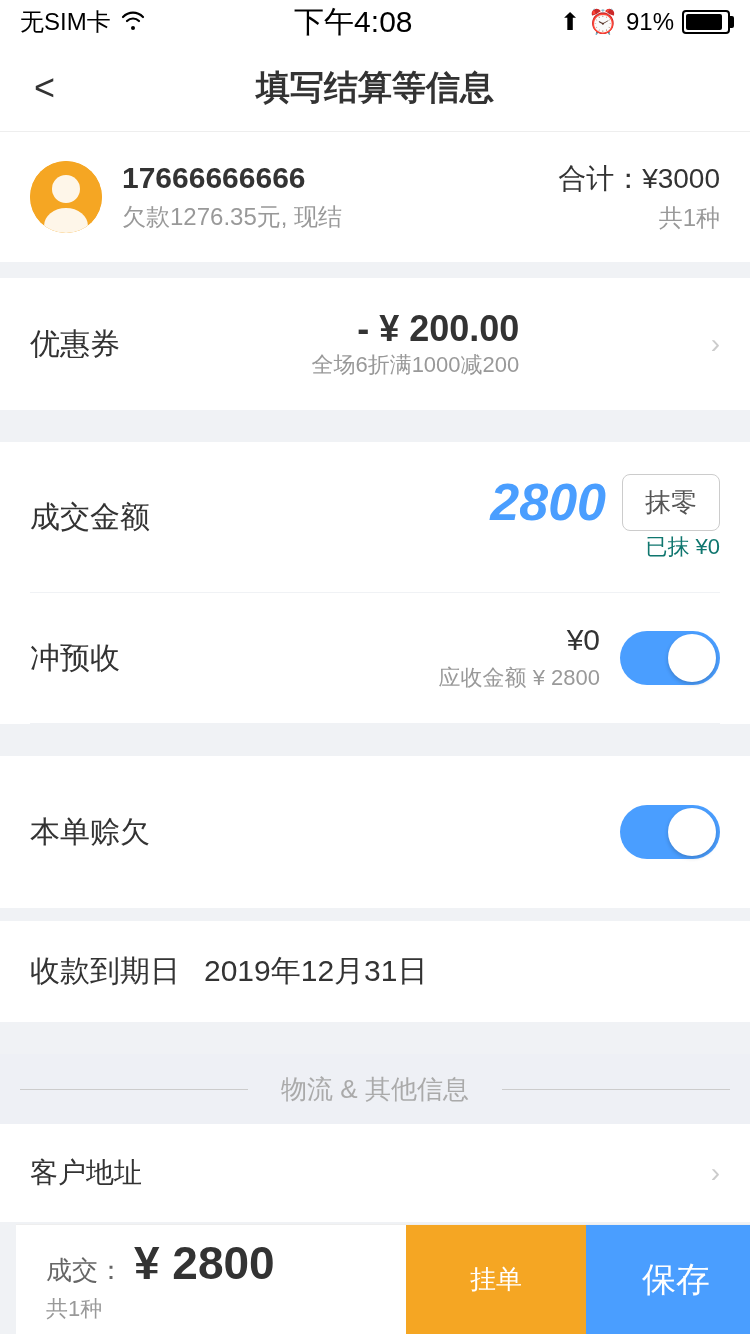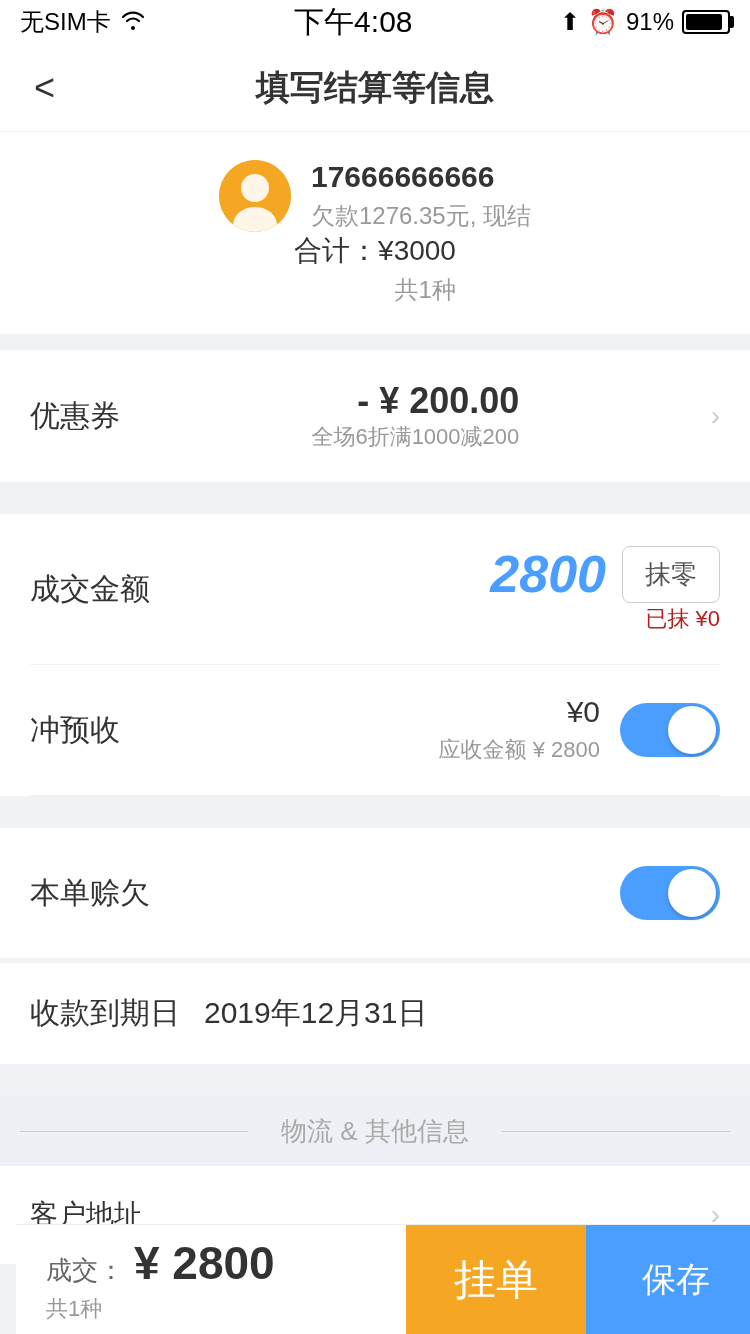--- a/index.html
+++ b/index.html
@@ -87,21 +87,20 @@
     }
 
     
     .customer-card {
       background: #fff;
       padding: 28px 30px;
       display: flex;
       align-items: center;
       justify-content: space-between;
       margin-bottom: 16px;
-      flex-direction: column;
     }
     .customer-left {
       display: flex;
       align-items: center;
       gap: 20px;
     }
     .avatar {
       width: 72px;
       height: 72px;
       border-radius: 50%;
@@ -201,21 +200,21 @@
       border: 1px solid #ccc;
       border-radius: 8px;
       padding: 10px 22px;
       font-size: 26px;
       color: #555;
       background: #fff;
       cursor: pointer;
     }
     .amount-sub {
       font-size: 22px;
-      color: #b91c1c;
+      color: #0f766e;
       text-align: right;
     }
     .amount-col {
       display: flex;
       flex-direction: column;
       align-items: flex-end;
     }
 
     
     .toggle-container {
@@ -262,39 +261,39 @@
       border-radius: 50%;
       position: absolute;
       top: 3px;
       right: 4px;
       box-shadow: 0 2px 4px rgba(0,0,0,0.2);
     }
 
     
     .debt-section {
       background: #fff;
-      padding: 4px 30px;
+      padding: 15px 30px;
       margin-top: 16px;
     }
     .debt-row {
       display: flex;
       align-items: center;
       justify-content: space-between;
       padding: 34px 0;
     }
     .debt-label {
       font-size: 30px;
       color: #333;
     }
 
     
     .due-date-section {
       background: #fff;
       padding: 30px;
-      margin-top: 4px;
+      margin-top: 12px;
       display: flex;
       align-items: center;
       gap: 24px;
       border-top: 1px solid #f0f2f5;
     }
     .due-date-label {
       font-size: 30px;
       color: #333;
     }
     .due-date-value {
@@ -387,21 +386,21 @@
       color: #999;
       margin-top: 4px;
     }
     .btn-hold {
       width: 180px;
       height: 110px;
       background: #f5a623;
       display: flex;
       align-items: center;
       justify-content: center;
-      font-size: 42px;
+      font-size: 26px;
       color: #fff;
       cursor: pointer;
       font-weight: 500;
     }
     .btn-save {
       width: 180px;
       height: 110px;
       background: #4a9eff;
       display: flex;
       align-items: center;

